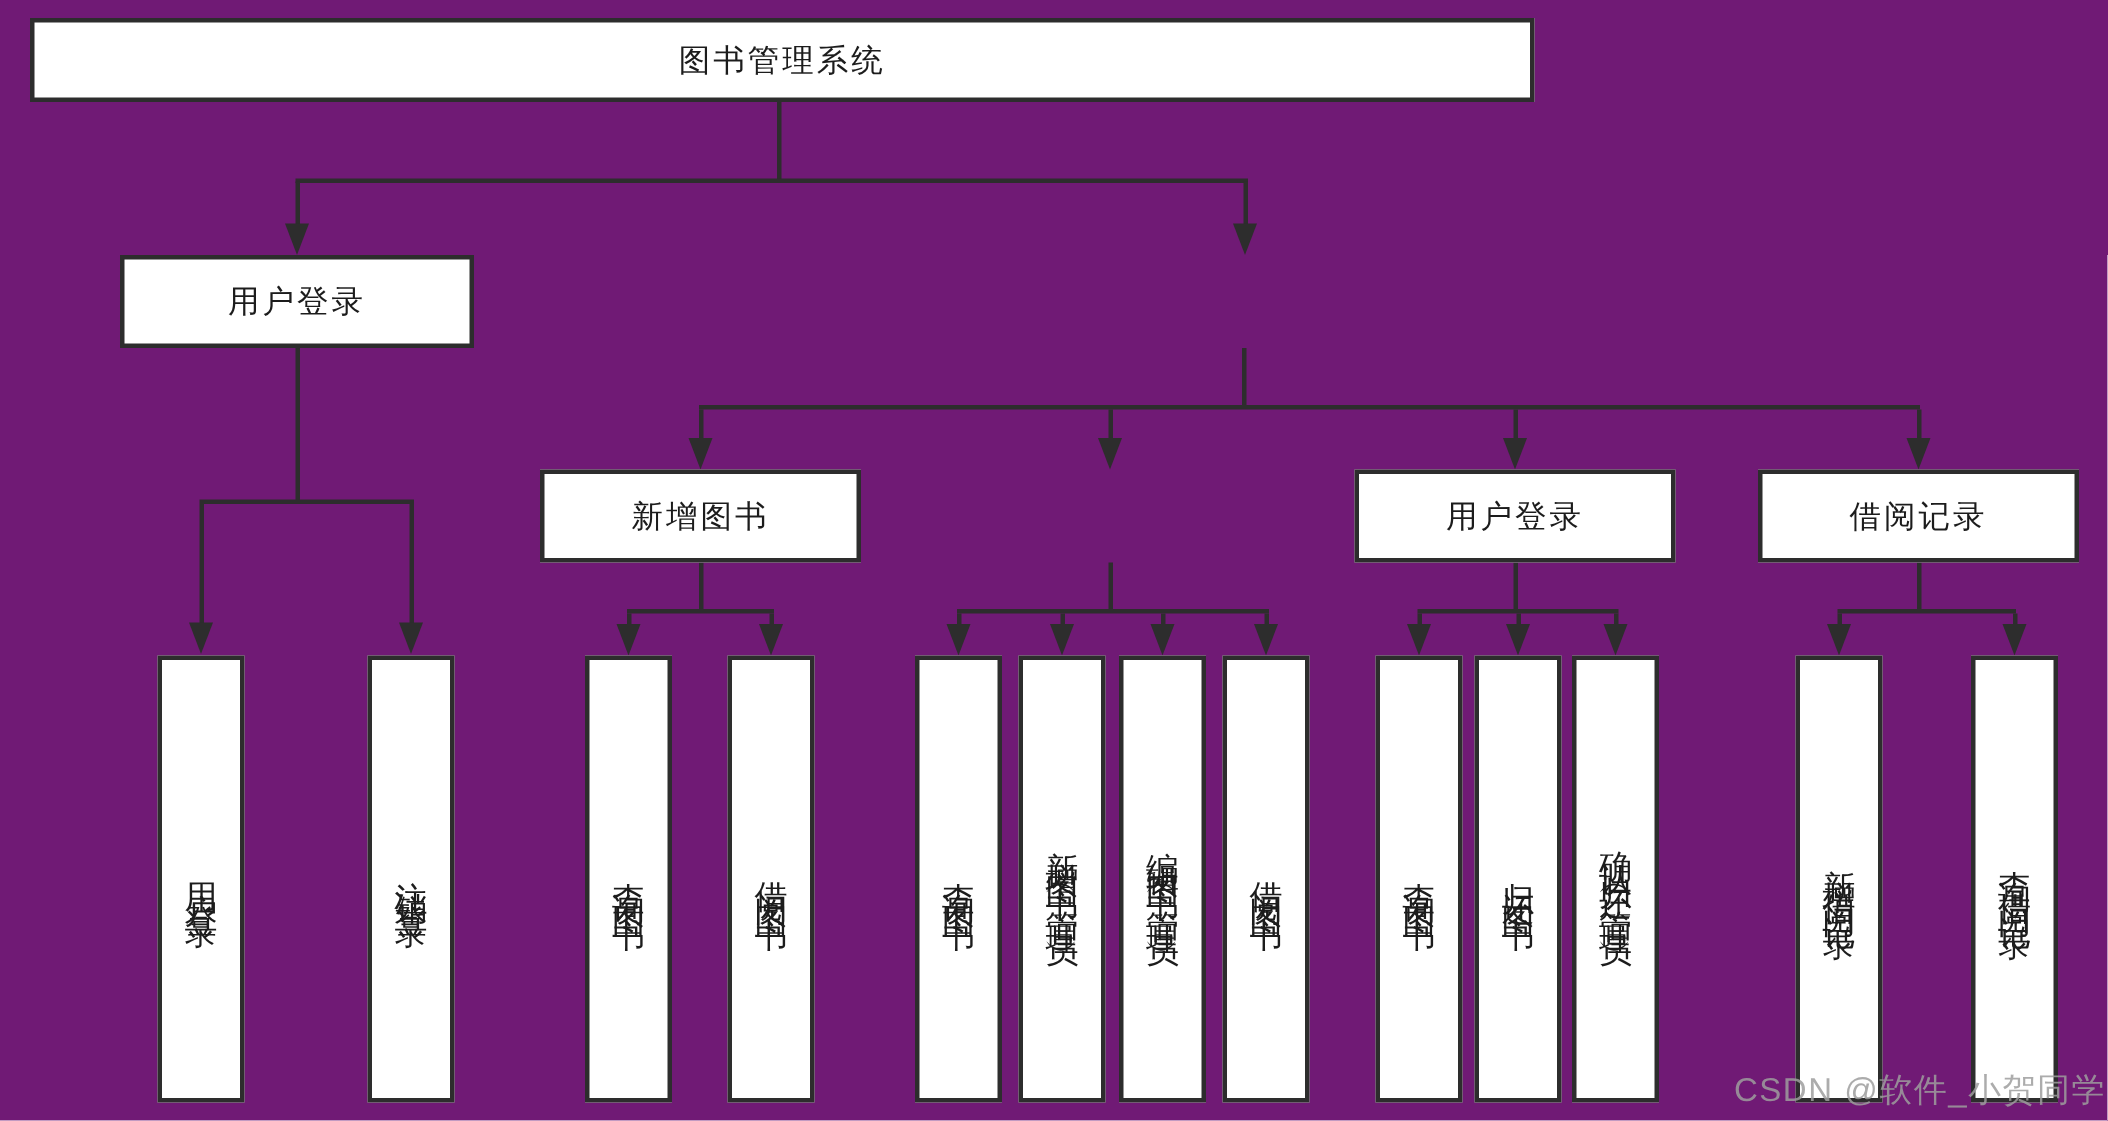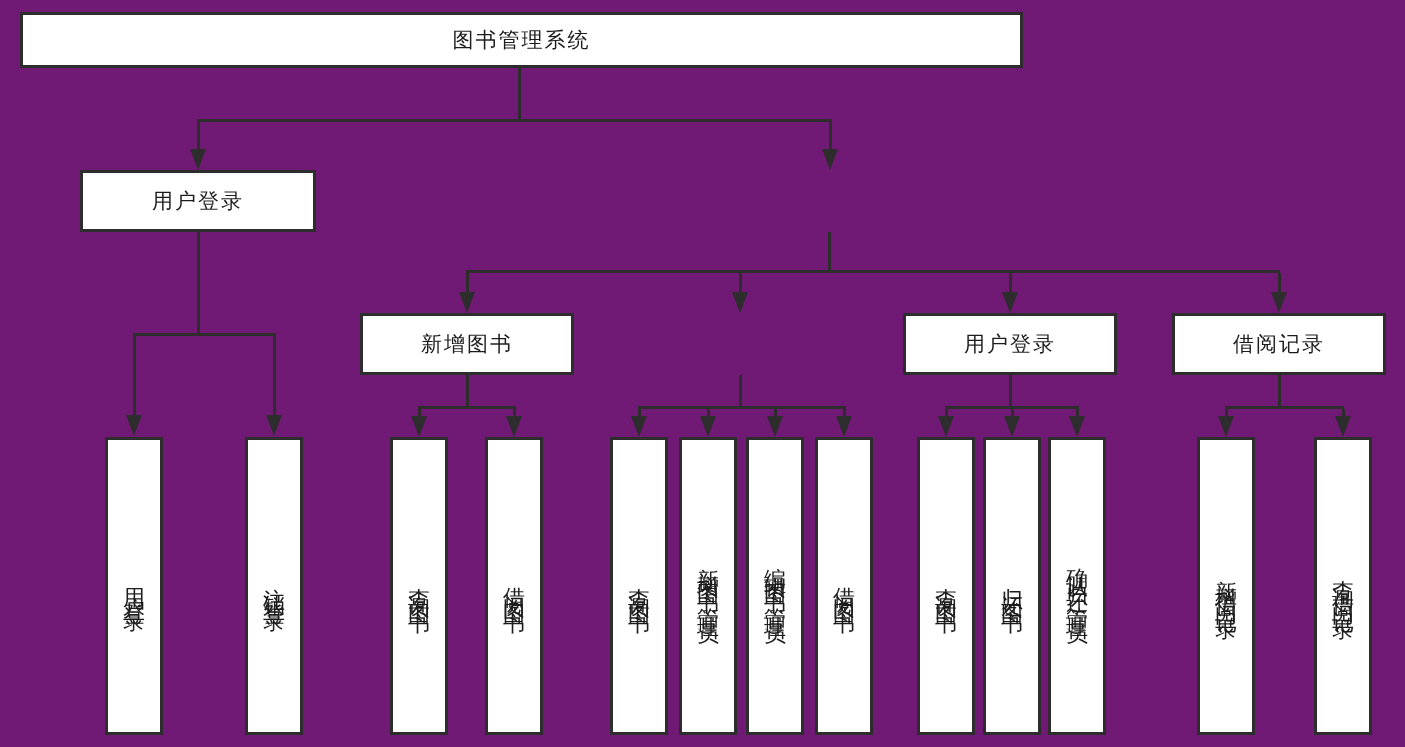--- a/index.html
+++ b/index.html
@@ -186,14 +186,15 @@
     <span class="vtext">确认归还（管理员）</span>
   </div>
 
   <div class="node leaf" style="left:1197px;">
     <span class="vtext">新增借阅记录</span>
   </div>
   <div class="node leaf" style="left:1314px;">
     <span class="vtext">查询借阅记录</span>
   </div>
 
+  <div class="watermark">CSDN @软件_小贺同学</div>
 
 </div>
 
 </body></html>

